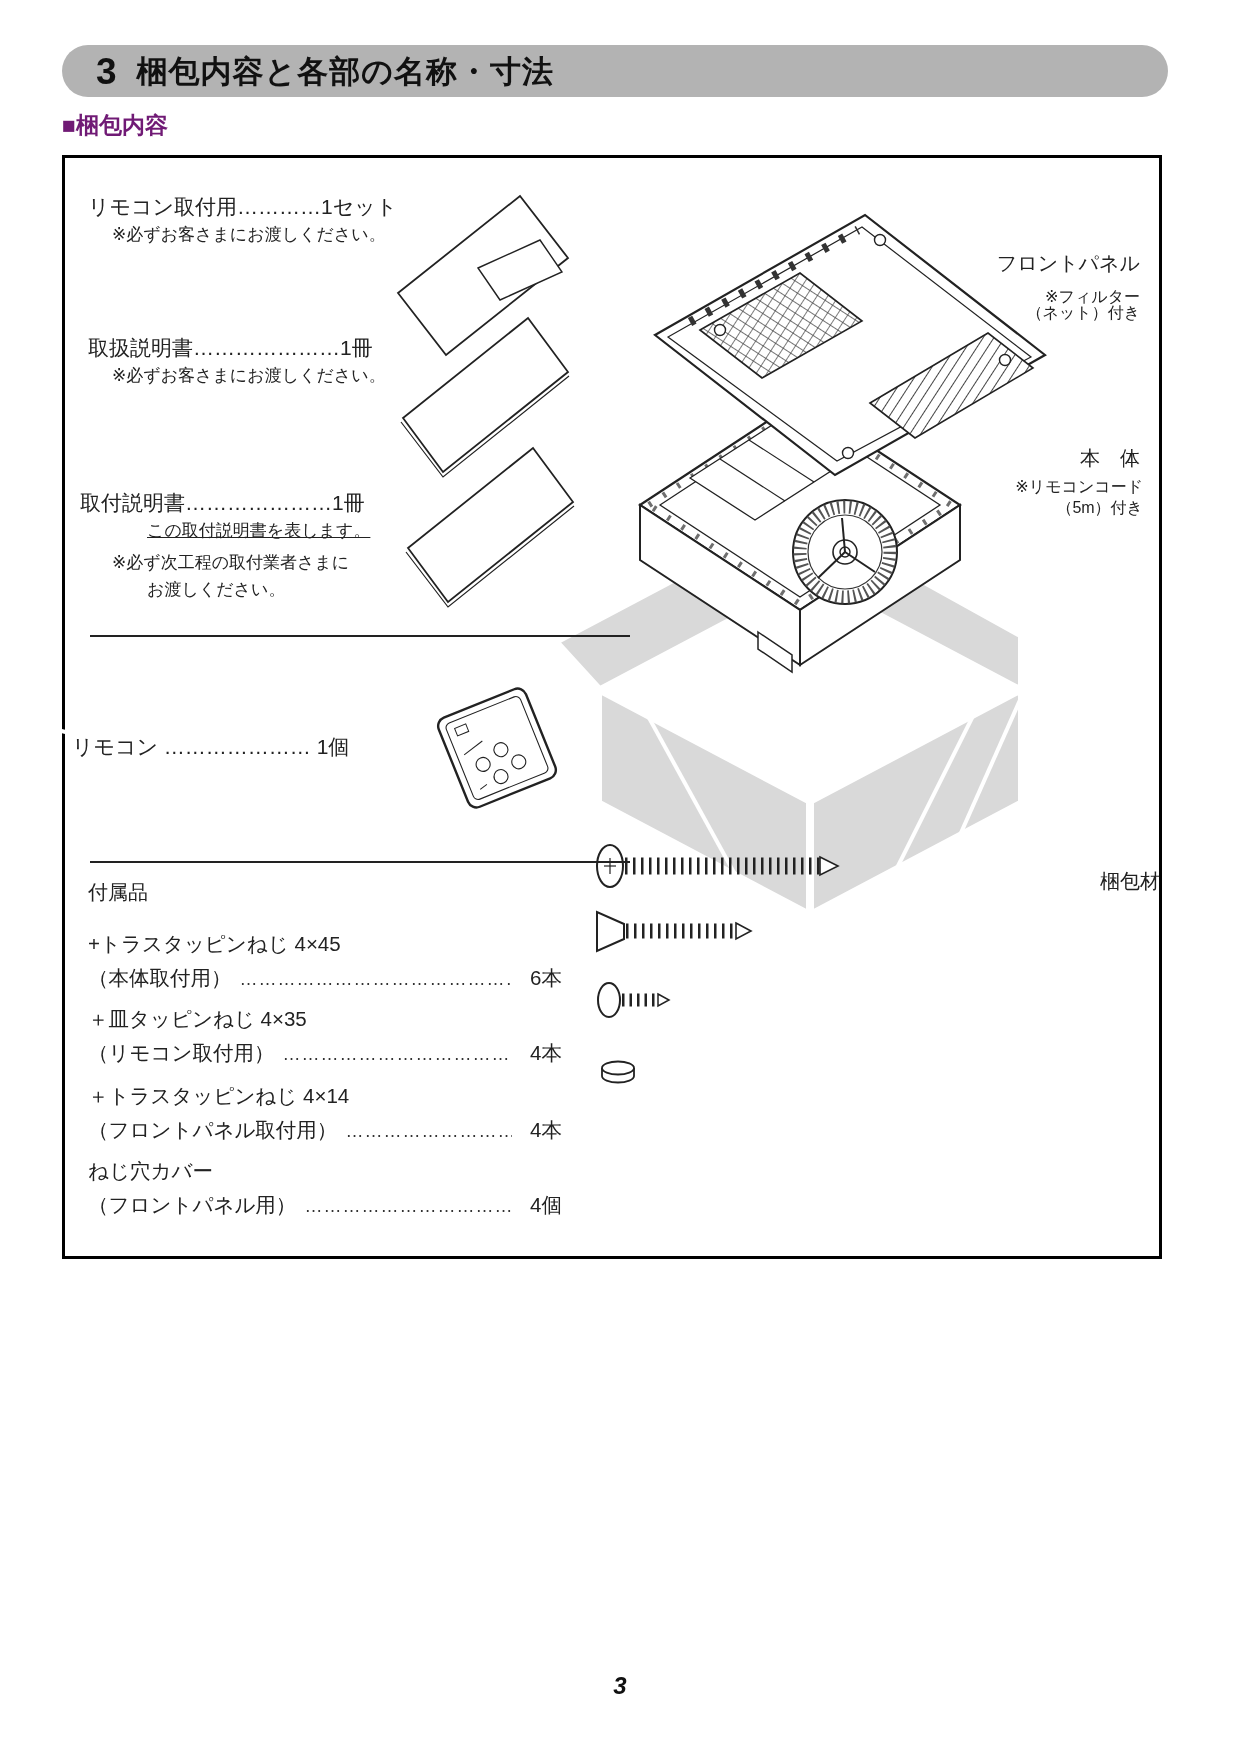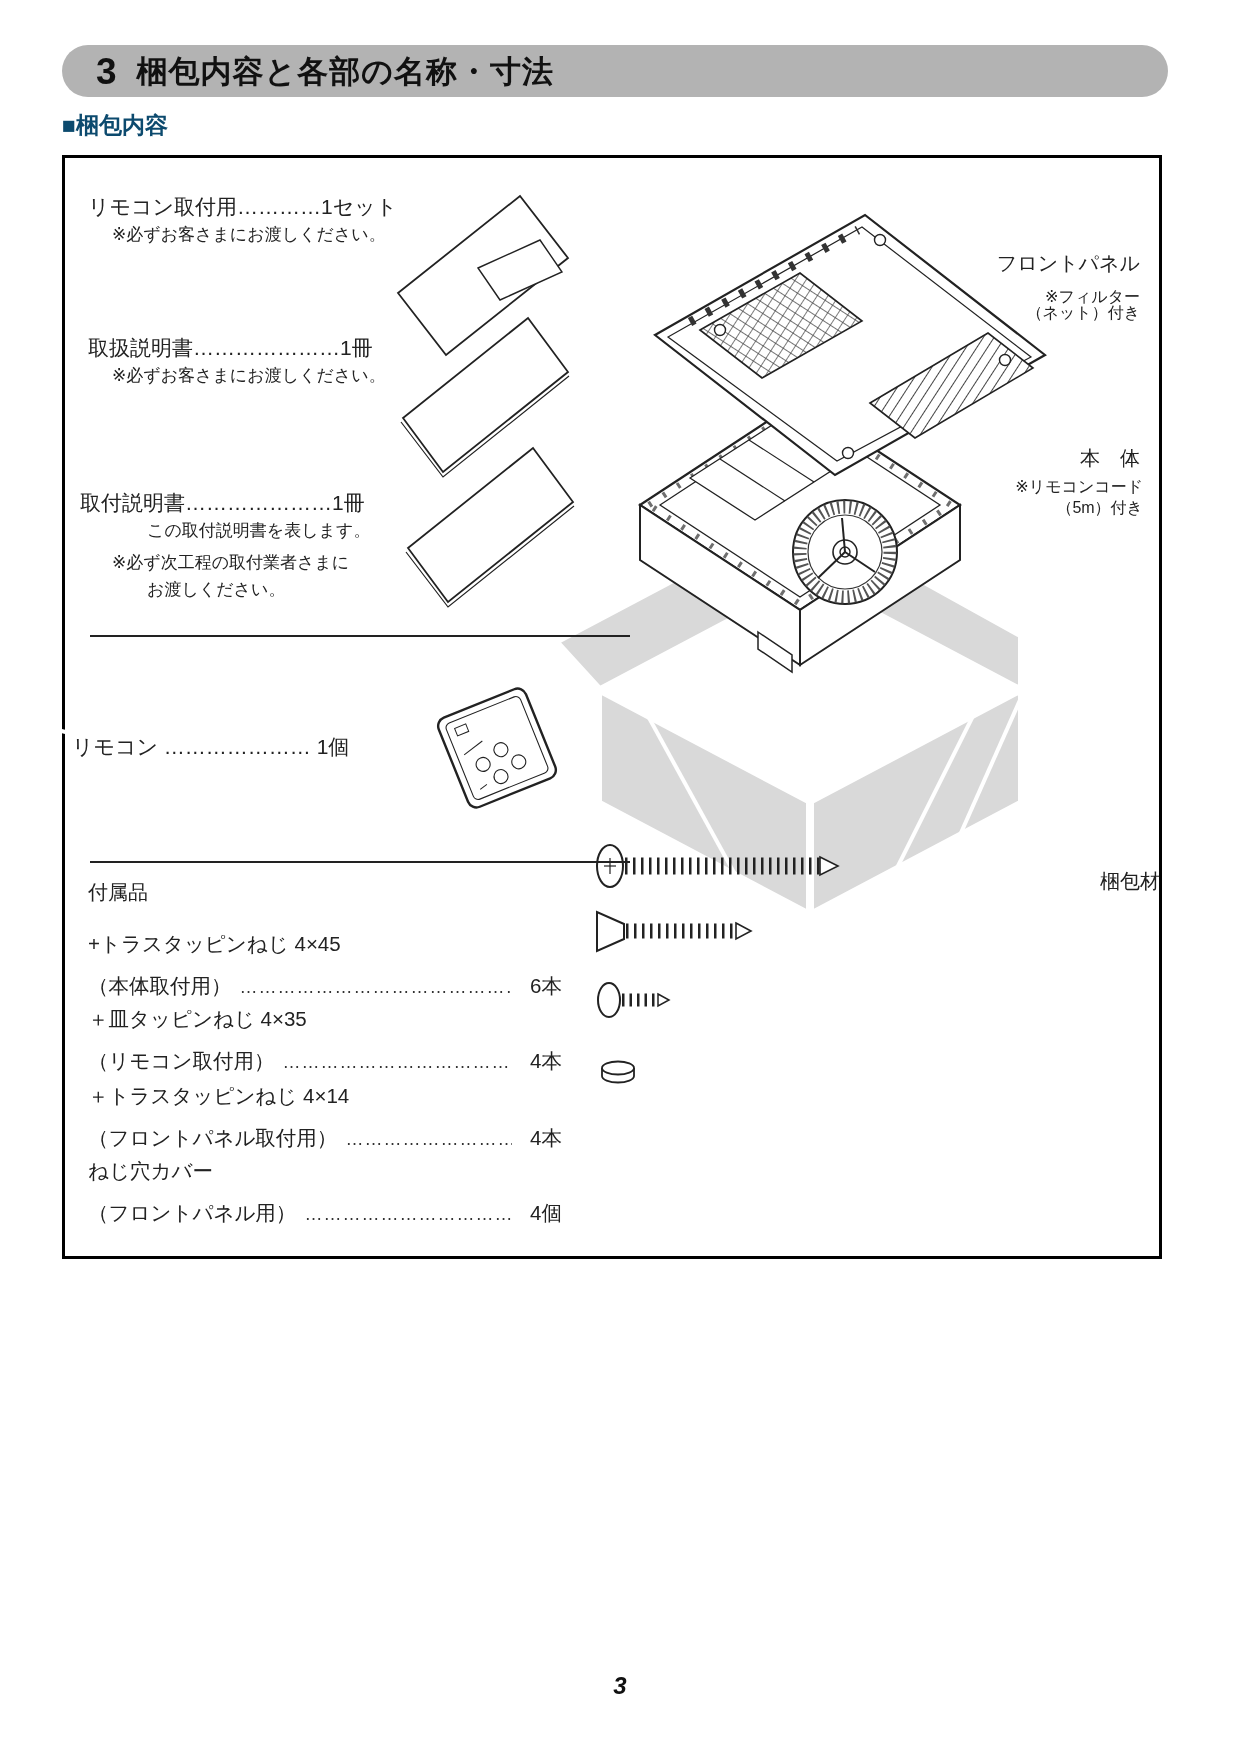--- a/index.html
+++ b/index.html
@@ -4,30 +4,30 @@
 <style>
   html,body{margin:0;padding:0;background:#fff;}
   .page{position:relative;width:1240px;height:1754px;background:#fff;overflow:hidden;
         font-family:"Liberation Sans","DejaVu Sans",sans-serif;color:#1a1a1a;}
   .abs{position:absolute;}
   
   .header-bar{left:62px;top:45px;width:1106px;height:52px;background:#b3b3b3;border-radius:27px;
               display:flex;align-items:center;padding-left:34px;box-sizing:border-box;}
   .header-num{font-size:37px;font-weight:bold;color:#111;margin-right:20px;line-height:1;}
   .header-title{font-size:31px;font-weight:bold;color:#111;line-height:1;letter-spacing:1px;}
-  .subheading{left:62px;top:110px;font-size:23px;font-weight:bold;color:#0c4a6e;}
+  .subheading{left:62px;top:110px;font-size:23px;font-weight:bold;color:#701a75;}
   
   .content-box{left:62px;top:155px;width:1100px;height:1104px;border:3px solid #000;box-sizing:border-box;}
   
   .item-label{font-size:21px;color:#222;white-space:nowrap;}
   .item-note{font-size:17px;color:#222;white-space:nowrap;}
   .acc-heading{font-size:20px;color:#222;}
   .acc-row{left:88px;width:474px;}
   .acc-l1{font-size:20.5px;color:#222;white-space:nowrap;}
-  .acc-l2row{display:flex;align-items:baseline;margin-top:14px;}
+  .acc-l2row{display:flex;align-items:baseline;margin-top:6px;}
   .acc-l2{font-size:20.5px;color:#222;white-space:nowrap;}
   .leader{flex:1 1 auto;overflow:hidden;white-space:nowrap;font-size:18px;color:#333;
           letter-spacing:1px;margin:0 6px 0 8px;}
   .acc-count{flex:0 0 auto;font-size:20.5px;color:#222;min-width:44px;text-align:right;}
   .divider{height:0;border-top:2px solid #222;}
   
   .dlabel{font-size:20px;color:#222;text-align:right;}
   .dnote{font-size:16px;color:#222;text-align:right;}
   .page-num{left:0;top:1672px;width:1240px;text-align:center;font-size:24px;font-weight:bold;
             font-style:italic;color:#111;}
@@ -156,21 +156,21 @@
     </g>
   </svg>
 
   <div class="abs item-label" style="left:88px;top:193px;">リモコン取付用…………1セット</div>
   <div class="abs item-note" style="left:112px;top:223px;">※必ずお客さまにお渡しください。</div>
 
   <div class="abs item-label" style="left:88px;top:334px;text-align:right;">取扱説明書…………………1冊</div>
   <div class="abs item-note" style="left:112px;top:364px;">※必ずお客さまにお渡しください。</div>
 
   <div class="abs item-label" style="left:80px;top:489px;">取付説明書…………………1冊</div>
-  <div class="abs item-note" style="left:147px;top:519px;">この取付説明書を表します。</div>
+  <div class="abs item-note" style="left:147px;top:519px;text-decoration:underline;">この取付説明書を表します。</div>
   <div class="abs item-note" style="left:112px;top:551px;">※必ず次工程の取付業者さまに</div>
   <div class="abs item-note" style="left:147px;top:578px;">お渡しください。</div>
 
   <div class="abs divider" style="left:90px;top:635px;width:540px;"></div>
 
   <div class="abs item-label" style="left:72px;top:733px;">リモコン ………………… 1個</div>
 
   <div class="abs divider" style="left:90px;top:861px;width:540px;"></div>
 
   <div class="abs acc-heading" style="left:88px;top:879px;">付属品</div>

